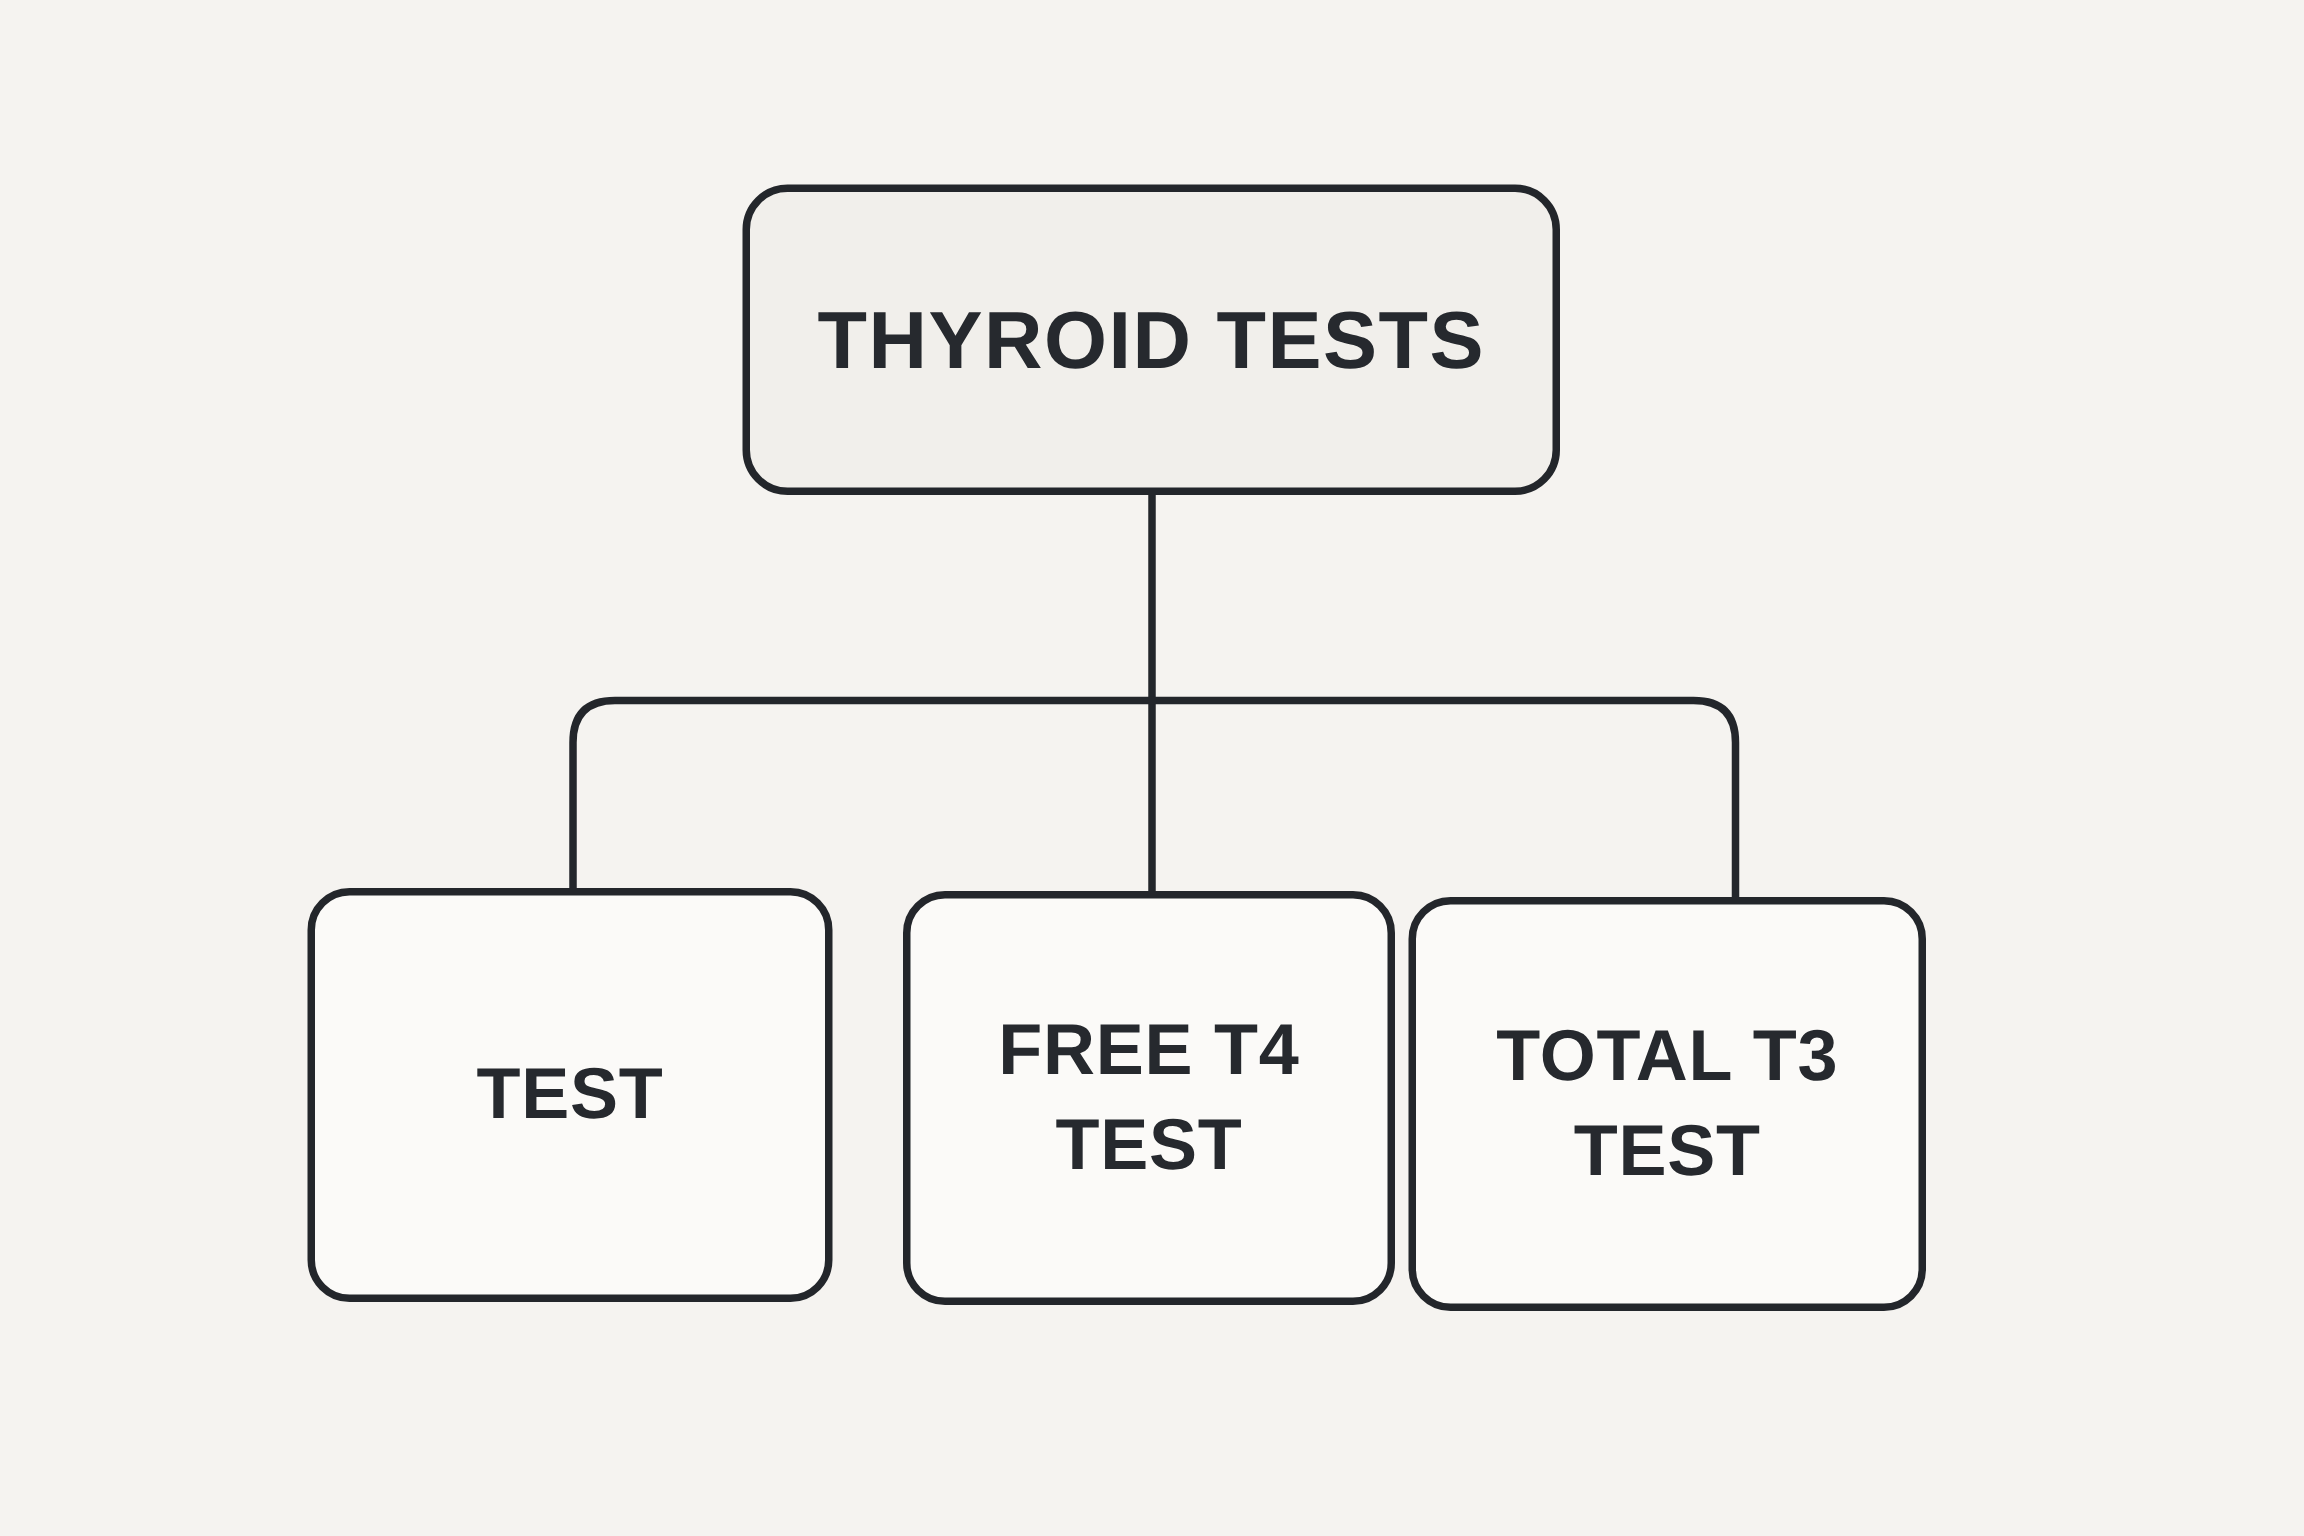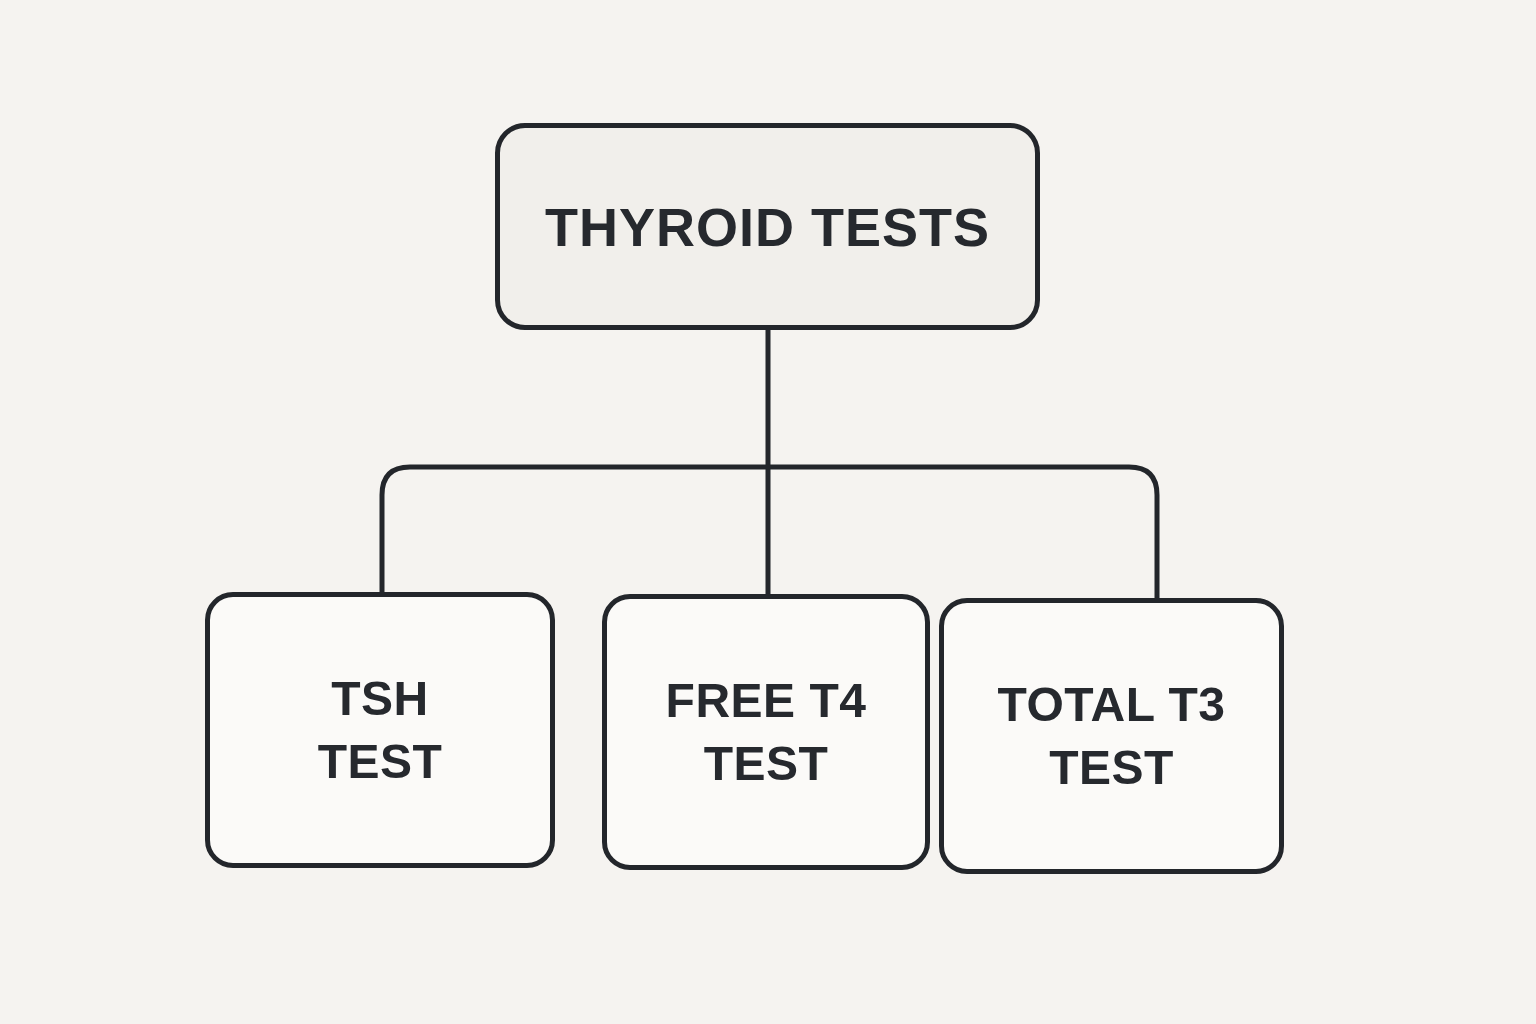--- a/index.html
+++ b/index.html
@@ -73,21 +73,20 @@
 
     <path d="M 382 596 L 382 495 Q 382 467 410 467 L 1129 467 Q 1157 467 1157 495 L 1157 600"></path>
   </svg>
 
   <div class="node node-root">
     <span class="label-line">THYROID TESTS</span>
   </div>
 
   <div class="node node-child node-child-0">
     <div>
-      <span class="label-line">TSH</span>
       <span class="label-line">TEST</span>
     </div>
   </div>
 
   <div class="node node-child node-child-1">
     <div>
       <span class="label-line">FREE T4</span>
       <span class="label-line">TEST</span>
     </div>
   </div>

